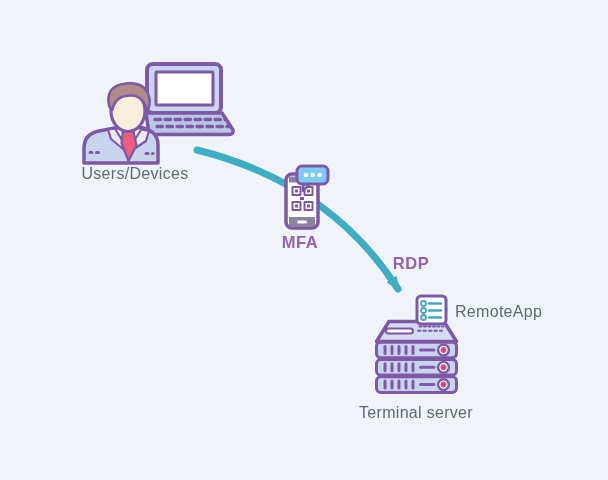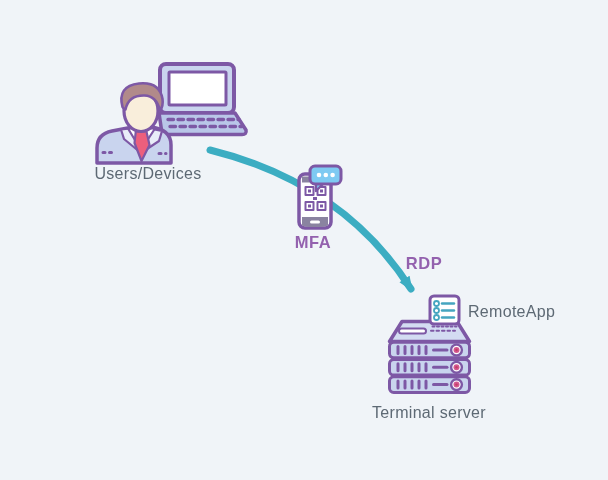--- a/index.html
+++ b/index.html
@@ -20,21 +20,21 @@
     --text-gray:#5d6974;
     --text-purple:#9361ae;
     --lapel-light:#e9edf8;
   }
   html,body{margin:0;padding:0;}
   body{
     width:608px;height:480px;overflow:hidden;
     background:var(--background);
     font-family:"Liberation Sans",sans-serif;
   }
-  .stage{width:560px;height:480px;padding-left:13px;}
+  .stage{width:560px;height:480px;}
   svg{display:block;}
   .s-outline{stroke:var(--outline-purple);stroke-linejoin:round;stroke-linecap:round;}
   .f-lav{fill:var(--fill-lavender);}
   .f-lavlight{fill:var(--fill-lavender-light);}
   .f-lavdark{fill:var(--fill-lavender-dark);}
   .f-white{fill:#ffffff;}
   .f-skin{fill:var(--skin);}
   .f-hair{fill:var(--hair);}
   .f-tie{fill:var(--tie-red);}
   .f-none{fill:none;}

